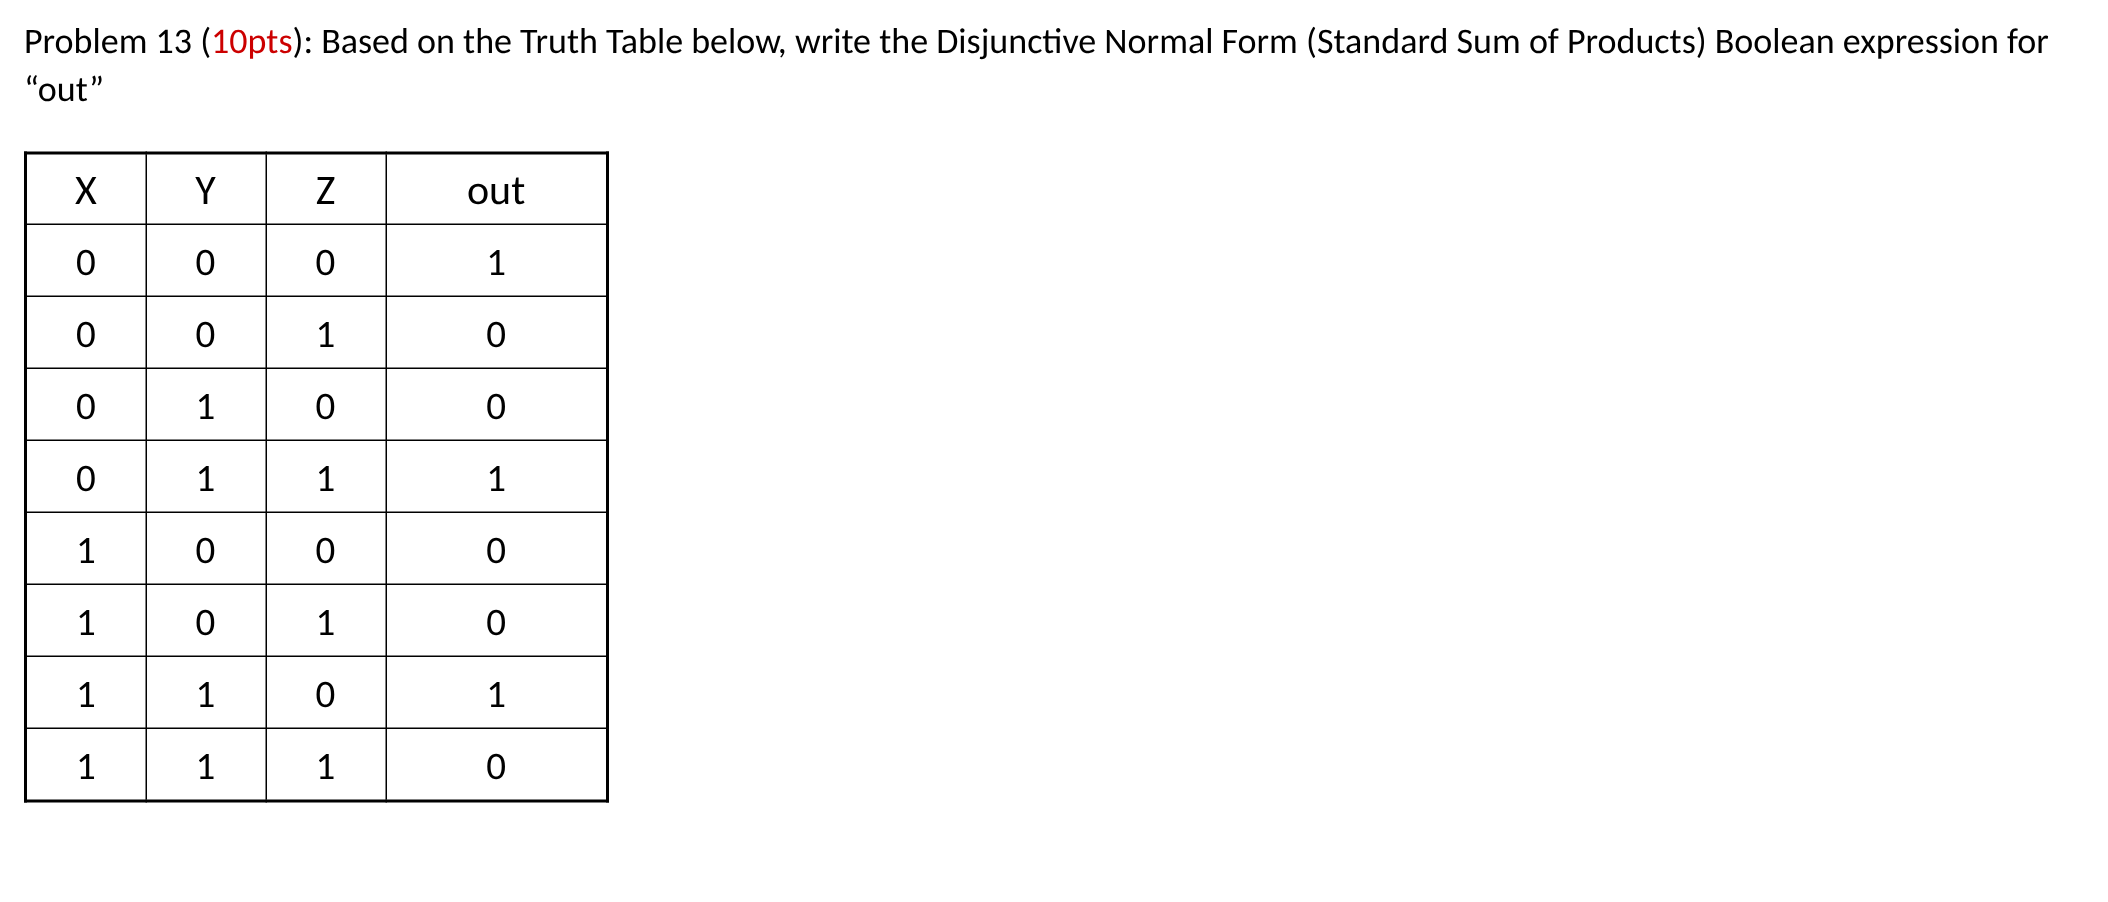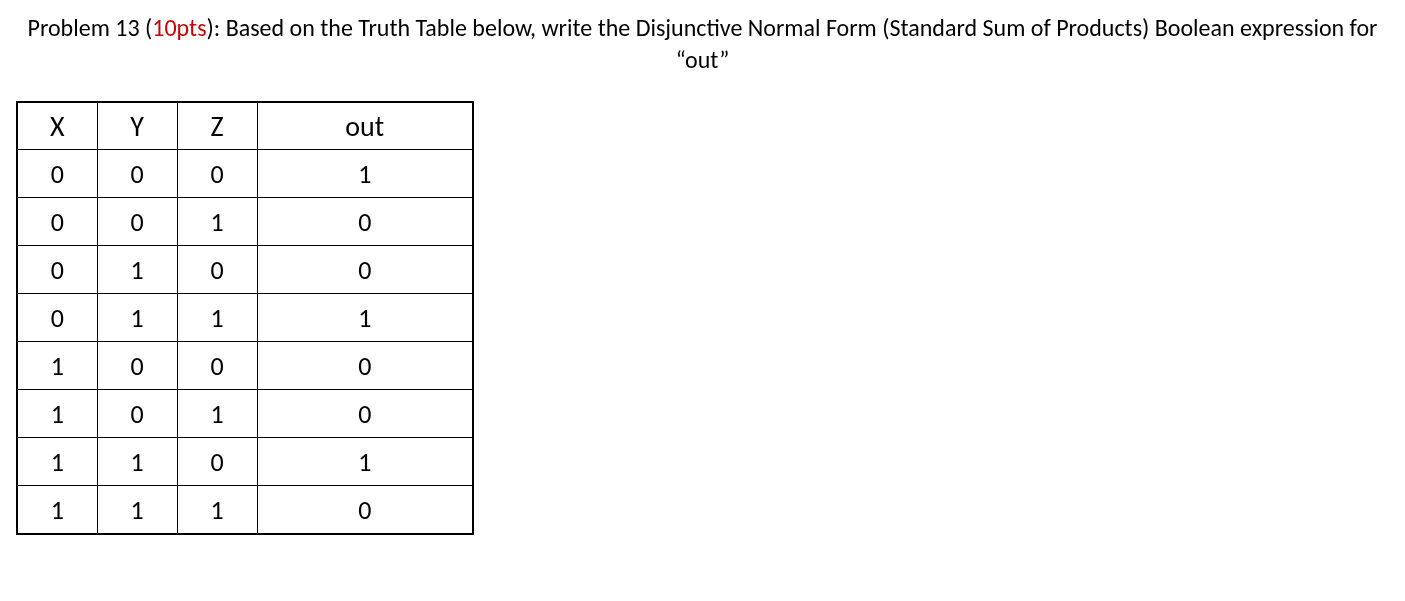--- a/index.html
+++ b/index.html
@@ -11,21 +11,20 @@
       font-family: Calibri, Arial, sans-serif;
       font-size: 24px;
       color: #000;
       background: #fff;
       padding: 12px 16px;
       width: 1405px;
     }
     .problem-header {
       margin-bottom: 24px;
       line-height: 1.35;
-      text-align: center;
     }
     .problem-label {
       display: inline;
     }
     .points {
       color: #cc0000;
     }
     .truth-table {
       border-collapse: collapse;
       border: 2px solid #000;
@@ -39,21 +38,21 @@
       padding: 4px 0;
       height: 48px;
       vertical-align: middle;
     }
     .truth-table th {
       font-size: 28px;
     }
     .col-x { width: 80px; }
     .col-y { width: 80px; }
     .col-z { width: 80px; }
-    .col-out { width: 216px; }
+    .col-out { width: 148px; }
   </style>
 </head>
 <body>
 
 <div class="problem-header">
   <span class="problem-label">Problem 13 (</span><span class="points">10pts</span><span>): Based on the Truth Table below, write the Disjunctive Normal Form (Standard Sum of Products) Boolean expression for “out”</span>
 </div>
 
 <table class="truth-table">
   <thead>

